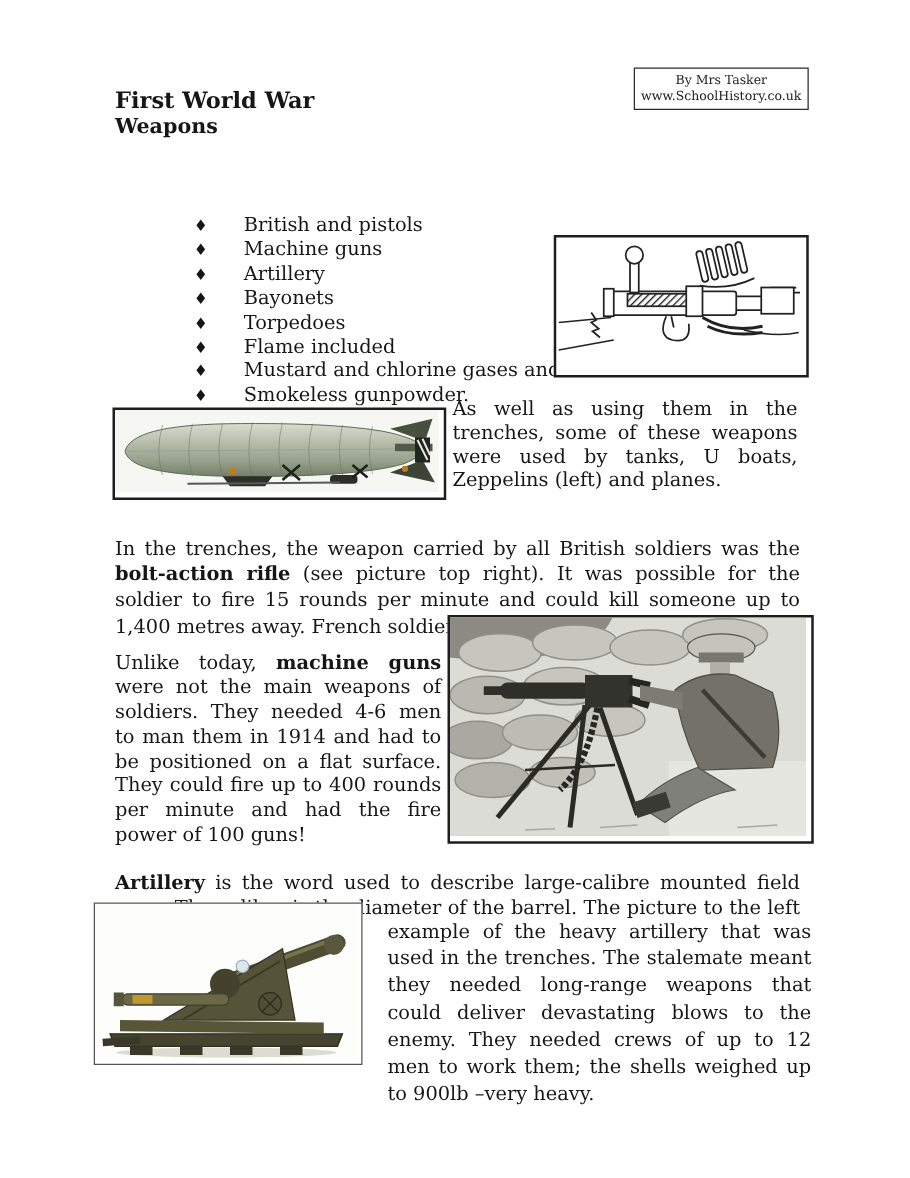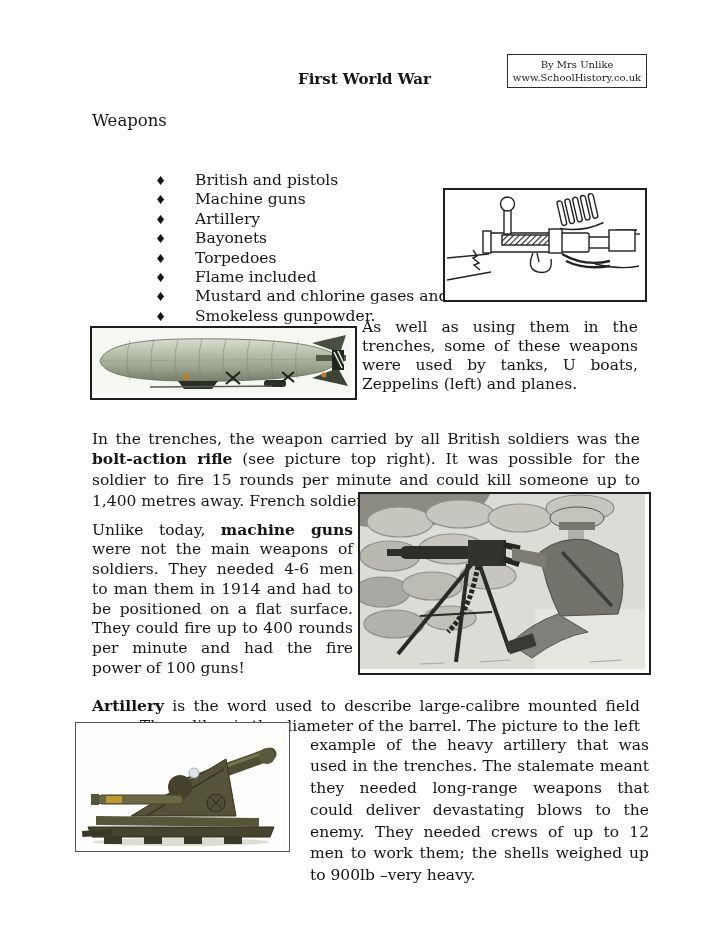--- a/index.html
+++ b/index.html
@@ -1,22 +1,22 @@
 <!DOCTYPE html>
 <html><head>
 <meta charset="utf-8">
 <style>
   html,body{margin:0;padding:0;background:#fff;}
   #page{position:relative;width:728px;height:942px;background:#ffffff;overflow:hidden;
         font-family:"DejaVu Serif","Liberation Serif",serif;color:#161616;}
   .abs{position:absolute;}
   .credit-box{left:507px;top:54px;width:134px;border:1.5px solid #2b2b2b;padding:3px 2px;
               text-align:center;font-size:10px;line-height:13px;color:#222;}
-  .title{left:92px;top:70px;width:545px;text-align:center;font-size:15px;font-weight:bold;}
-  .heading{left:92px;top:91px;font-size:16.5px;font-weight:normal;margin-top:20px;}
+  .title{left:92px;top:70px;width:545px;text-align:left;font-size:18px;font-weight:bold;}
+  .heading{left:92px;top:91px;font-size:16.5px;font-weight:bold;}
   .body-text{font-size:15.5px;line-height:21px;text-align:justify;}
   .intro{left:92px;top:127px;width:548px;text-align:left;}
   .weapon-list{left:155px;top:171px;width:420px;}
   .weapon-row{display:flex;align-items:baseline;height:19.4px;}
   .weapon-row .bullet{width:40px;font-size:12.5px;flex:0 0 40px;}
   .weapon-row .label{font-size:15.5px;}
   figure{margin:0;}
   .figure{background:#fff;border:2px solid #1e1e1e;overflow:hidden;}
   .fig-rifle{left:443px;top:188px;width:200px;height:110px;}
   .fig-zeppelin{left:90px;top:326px;width:263px;height:70px;}
@@ -29,21 +29,21 @@
   .art-para-b{left:299px;top:719px;width:339px;line-height:21.8px;margin-left:11px;}
   .b{font-weight:bold;}
   svg{display:block;}
 </style>
 </head>
 <body>
 
 <div id="page">
 
   <div class="abs credit-box">
-    <div>By Mrs Unlike</div>
+    <div>By Mrs Tasker</div>
     <div>www.SchoolHistory.co.uk</div>
   </div>
 
   <div class="abs title">First World War</div>
   <div class="abs heading">Weapons</div>
 
 
   <div class="abs weapon-list">
     <div class="weapon-row">
         <span class="bullet">♦</span>

